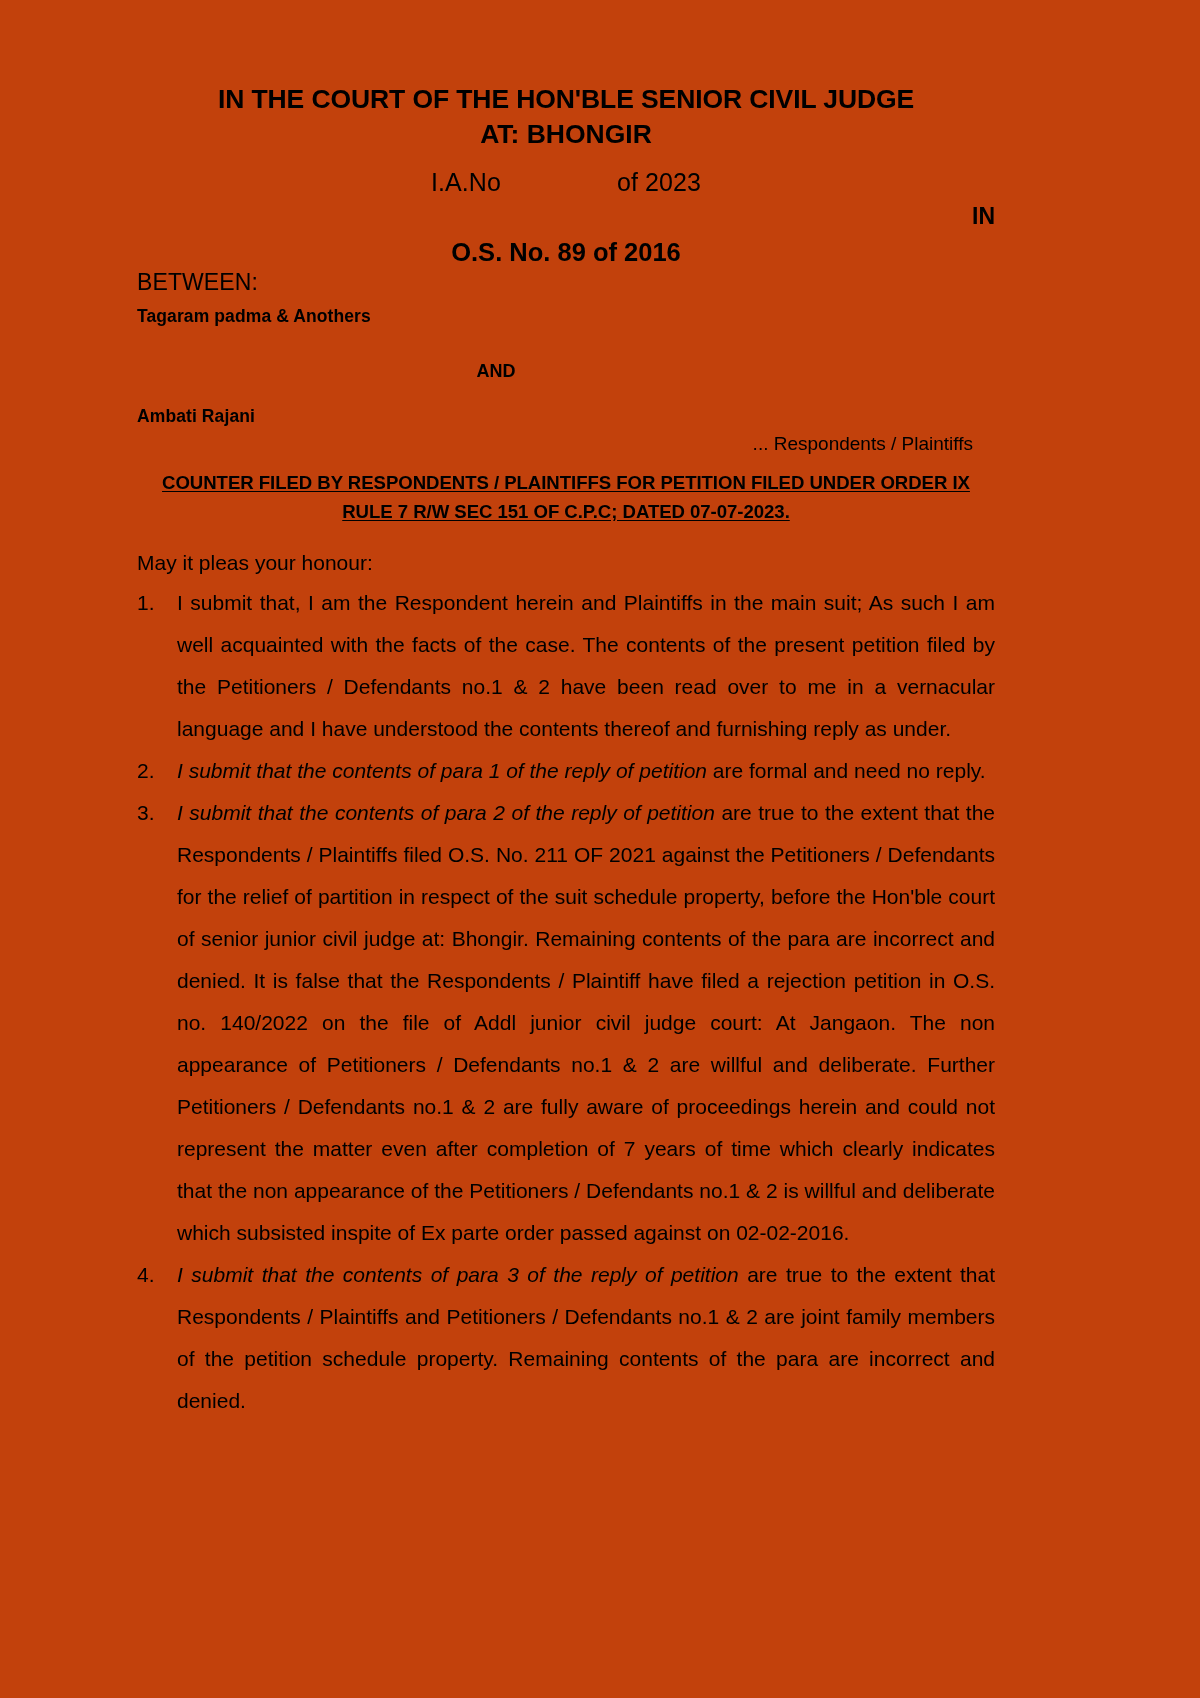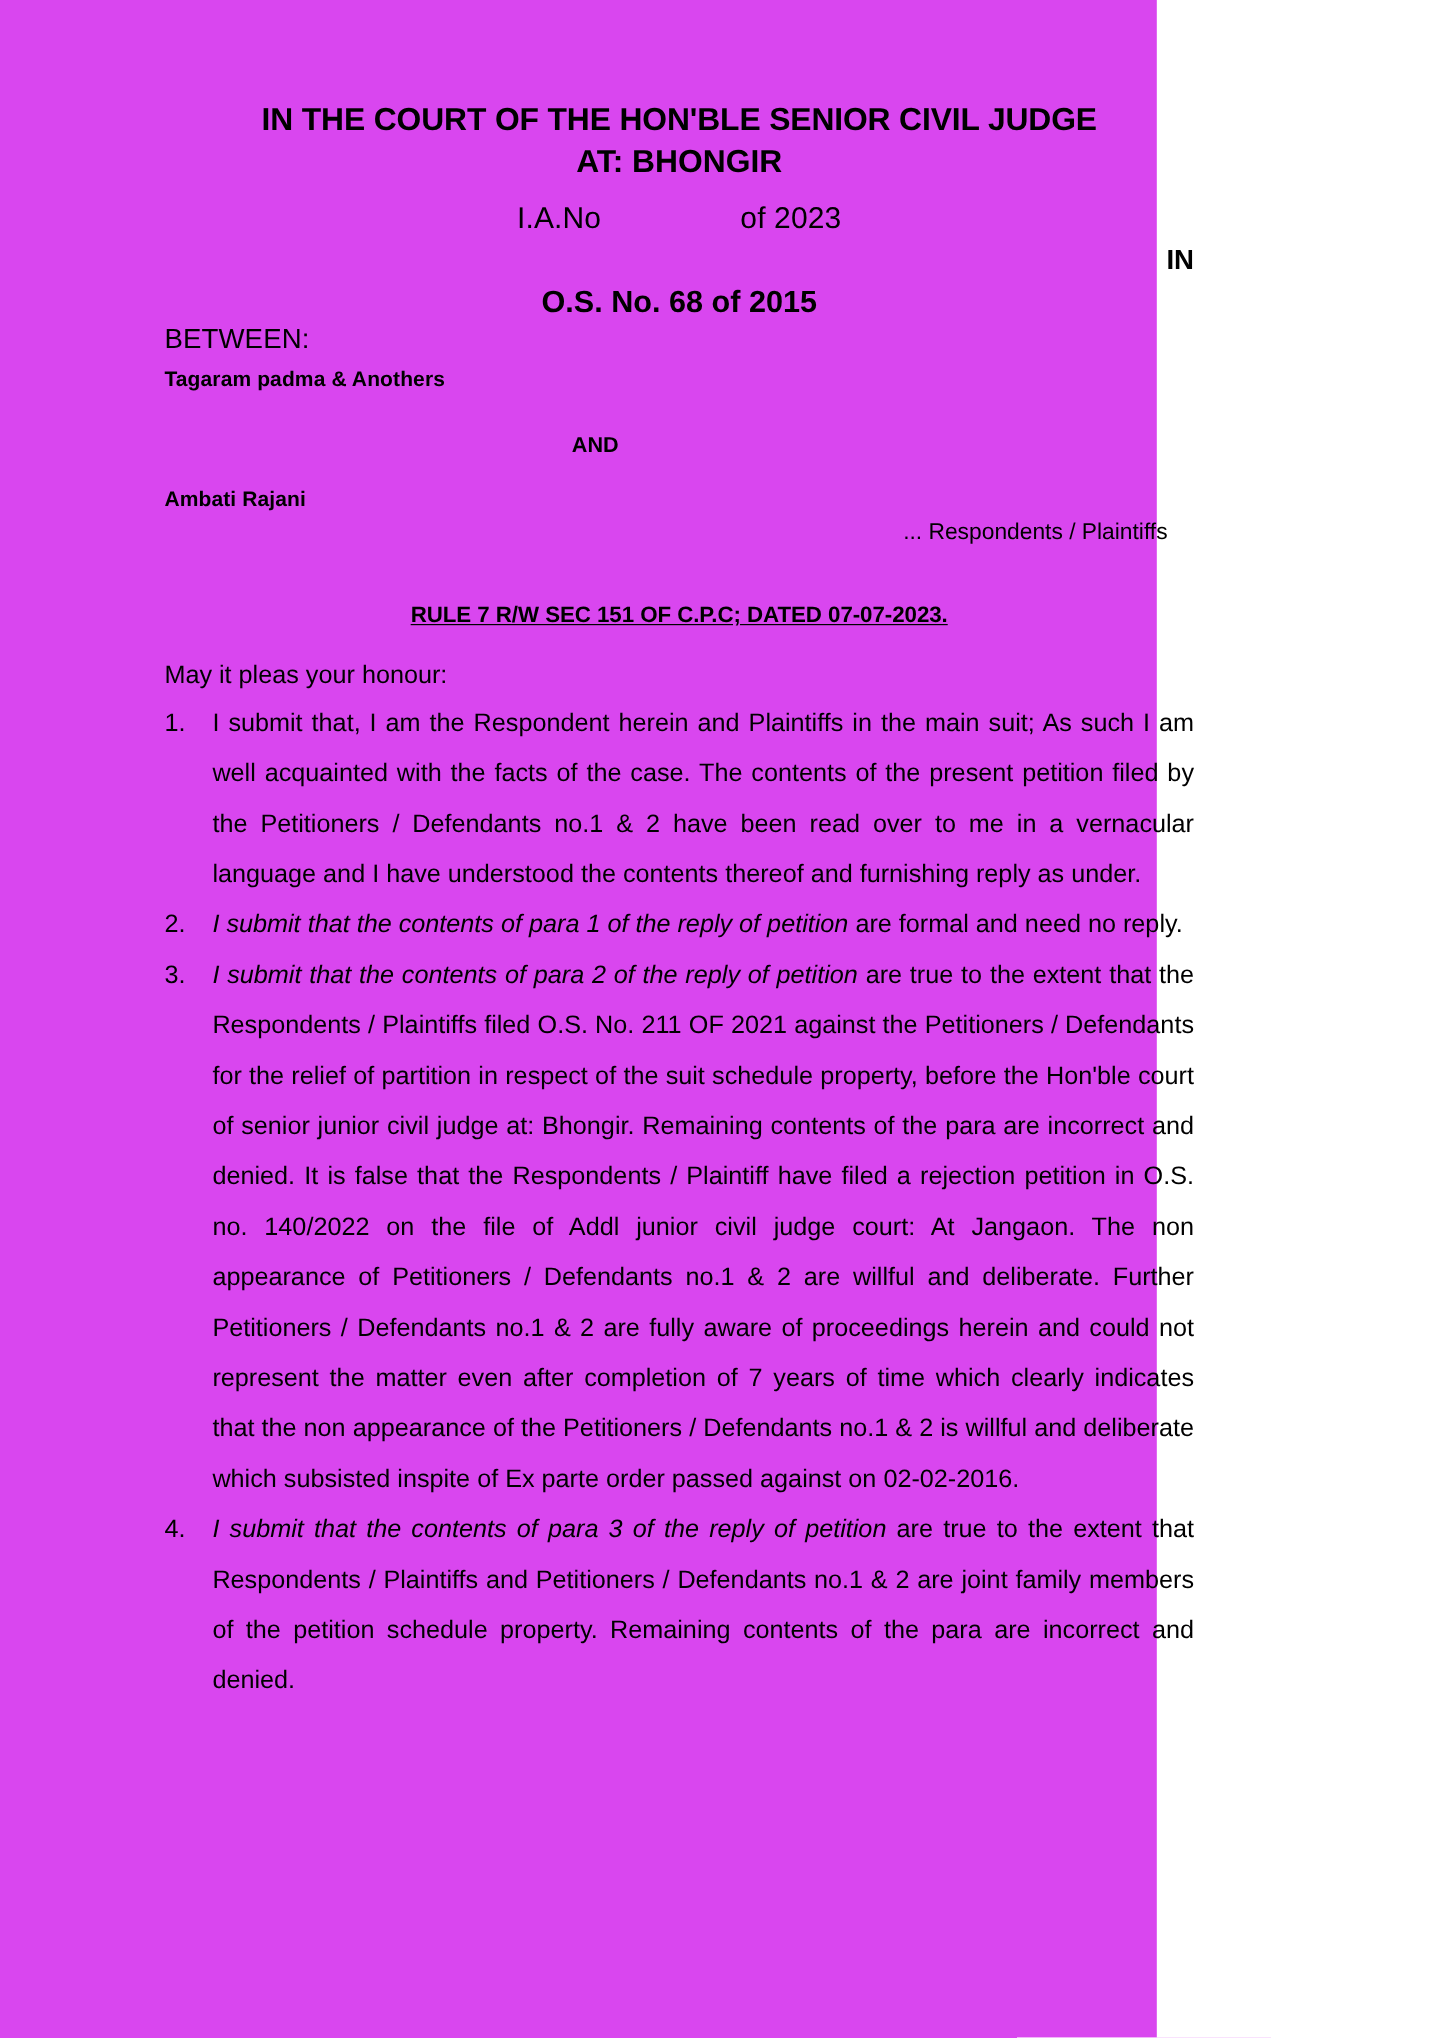--- a/index.html
+++ b/index.html
@@ -9,23 +9,23 @@
   }
   body {
     width: 1200px;
     height: 1698px;
     font-family: "Liberation Sans", sans-serif;
     color: #000000;
     overflow: hidden;
   }
   .page {
     position: relative;
-    width: 964px;
+    width: 1200px;
     height: 1698px;
-    background: #d946ef;
+    background: #c2410c;
     box-sizing: border-box;
     padding: 82px 205px 0 137px;
   }
   .doc-body {
     width: 858px;
   }
 
   
   .court-title {
     text-align: center;
@@ -151,32 +151,32 @@
   <div class="doc-body">
 
     <div class="court-title">IN THE COURT OF THE HON'BLE SENIOR CIVIL JUDGE</div>
     <div class="court-line2">AT: BHONGIR</div>
 
     <div class="ia-line">
       <span>I.A.No</span><span class="gap"></span><span>of 2023</span>
     </div>
 
     <div class="in-line">IN</div>
-    <div class="os-line">O.S. No. 68 of 2015</div>
+    <div class="os-line">O.S. No. 89 of 2016</div>
 
     <div class="between-label">BETWEEN:</div>
     <div class="party-name">Tagaram padma &amp; Anothers</div>
 
     <div class="and-line">AND</div>
 
     <div class="party-name">Ambati Rajani</div>
     <div class="party-role respondents">... Respondents / Plaintiffs</div>
 
     <div class="counter-heading">
-      <br>
+      <span>COUNTER FILED BY RESPONDENTS / PLAINTIFFS FOR PETITION FILED UNDER ORDER IX</span><br>
       <span>RULE 7 R/W SEC 151 OF C.P.C; DATED 07-07-2023.</span>
     </div>
 
     <div class="salutation">May it pleas your honour:</div>
 
     <ol class="paras">
       <li>
         <span class="num">1.</span><span class="lead"></span><span>I submit that, I am the Respondent herein and Plaintiffs in the main suit; As such I am well acquainted with the facts of the case. The contents of the present petition filed by the Petitioners / Defendants no.1 &amp; 2 have been read over to me in a vernacular language and I have understood the contents thereof and furnishing reply as under.</span>
       </li>
       <li>

